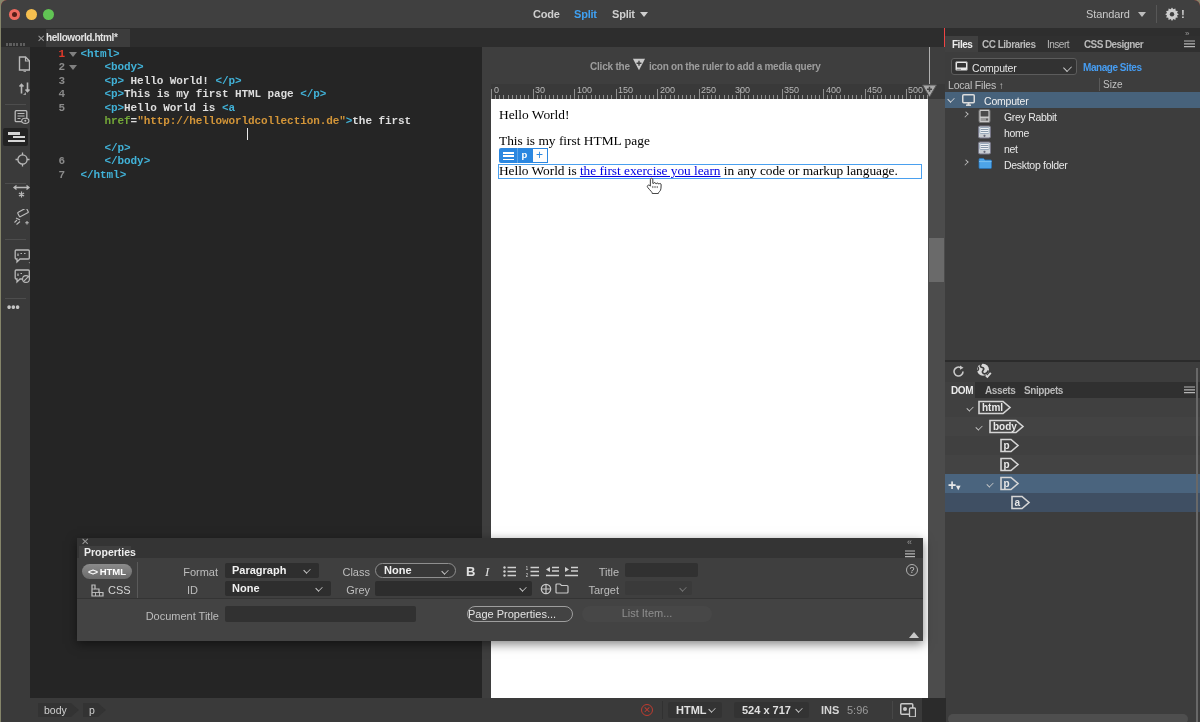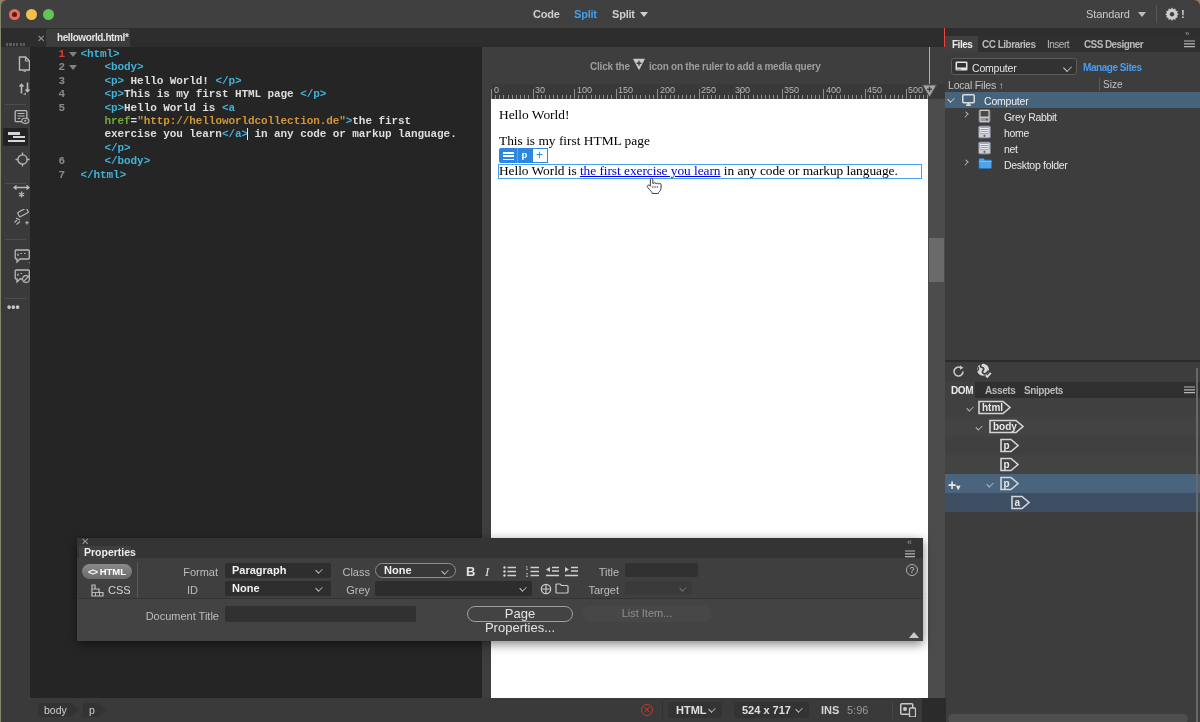--- a/index.html
+++ b/index.html
@@ -6,21 +6,21 @@
 html,body{width:1200px;height:722px;overflow:hidden}
 body{background:#85856a;font-family:"Liberation Sans",sans-serif;-webkit-font-smoothing:antialiased}
 .a{position:absolute}
 #win{position:absolute;left:1px;top:0;width:1199px;height:722px;background:#ef4444;border-radius:6px 6px 0 0;overflow:hidden}
 
 #titlebar{position:absolute;left:0;top:0;width:1199px;height:28px;background:#404040}
 .tl{position:absolute;top:9px;width:11px;height:11px;border-radius:50%}
 #menuC{color:#cfcfcf;font-size:11px;font-weight:bold;letter-spacing:-0.2px}
 
 #tabbar{position:absolute;left:0;top:28px;width:943px;height:19px;background:#2d2d2d}
-#activetab{position:absolute;left:45px;top:1px;width:84px;height:18px;background:#3c3c3c;color:#e3e3e3;font-size:10px;font-weight:bold;letter-spacing:-0.4px;line-height:18px;padding-left:11px}
+#activetab{position:absolute;left:45px;top:1px;width:84px;height:18px;background:#3c3c3c;color:#e3e3e3;font-size:10px;font-weight:bold;letter-spacing:-0.4px;line-height:18px;padding-left:0}
 
 #lefttool{position:absolute;left:0;top:47px;width:29px;height:675px;background:#3a3a3a}
 .ticon{position:absolute;left:0;width:29px;text-align:center;color:#b5b5b5}
 
 #code{position:absolute;left:29px;top:47px;width:452px;height:651px;background:#252525;font-family:"Liberation Mono",monospace;font-size:11px;font-weight:bold;letter-spacing:-0.08px}
 .cl{position:absolute;white-space:pre;line-height:13px}
 .ln{position:absolute;width:14px;text-align:right;color:#8a8a8a;font-size:11px;line-height:13px}
 .fold{position:absolute;width:0;height:0;border-left:4px solid transparent;border-right:4px solid transparent;border-top:5px solid #808080}
 .tg{color:#41b2d8}.tx{color:#dedede}.at{color:#73a738}.st{color:#d39538}
 
@@ -129,21 +129,20 @@
     <div class="ln" style="left:21px;top:108px">6</div>
     <div class="ln" style="left:21px;top:122px">7</div>
     <div class="fold" style="left:39px;top:5px"></div>
     <div class="fold" style="left:39px;top:18px"></div>
     <div class="cl" style="left:50.5px;top:1px"><span class="tg">&lt;html&gt;</span></div>
     <div class="cl" style="left:74.5px;top:14px"><span class="tg">&lt;body&gt;</span></div>
     <div class="cl" style="left:74.5px;top:28px"><span class="tg">&lt;p&gt;</span><span class="tx"> Hello World! </span><span class="tg">&lt;/p&gt;</span></div>
     <div class="cl" style="left:74.5px;top:41px"><span class="tg">&lt;p&gt;</span><span class="tx">This is my first HTML page </span><span class="tg">&lt;/p&gt;</span></div>
     <div class="cl" style="left:74.5px;top:55px"><span class="tg">&lt;p&gt;</span><span class="tx">Hello World is </span><span class="tg">&lt;a</span></div>
     <div class="cl" style="left:74.5px;top:68px"><span class="at">href</span><span class="tx">=</span><span class="st">"http://helloworldcollection.de"</span><span class="tg">&gt;</span><span class="tx">the first</span></div>
-    <div class="cl" style="left:74.5px;top:81px"><span class="tx">exercise you learn</span><span class="tg">&lt;/a&gt;</span><span class="tx"> in any code or markup language.</span></div>
     <div class="cl" style="left:74.5px;top:95px"><span class="tg">&lt;/p&gt;</span></div>
     <div class="cl" style="left:74.5px;top:108px"><span class="tg">&lt;/body&gt;</span></div>
     <div class="cl" style="left:50.5px;top:122px"><span class="tg">&lt;/html&gt;</span></div>
     <div class="a" style="left:217px;top:81px;width:1px;height:12px;background:#e8e8e8"></div>
   </div>
   <div id="divider"></div>
   <div id="mqbar">
     <div class="a" style="left:99px;top:14px;color:#9d9d9d;font-size:10px;font-weight:bold;letter-spacing:-0.2px">Click the</div>
     <div class="a" style="left:158px;top:14px;color:#9d9d9d;font-size:10px;font-weight:bold;letter-spacing:-0.25px">icon on the ruler to add a media query</div>
     <svg class="a" style="left:141px;top:11px" width="14" height="13" viewBox="0 0 16 15">
@@ -327,21 +326,21 @@
       </svg>
     <div class="a" style="left:5px;top:26px;width:50px;height:15px;background:linear-gradient(#8b8b8b,#6a6a6a);border-radius:8px;color:#fdfdfd;font-size:9.5px;font-weight:bold;text-align:center;line-height:15px"><span style="letter-spacing:-1px">&lt;&gt;</span> HTML</div>
     <svg class="a" style="left:14px;top:46px" width="13" height="13" viewBox="0 0 13 13">
         <path d="M1 12 L1 1 L4 1 L4 5 L8 5 L8 8.5 L12 8.5 L12 12 Z" fill="none" stroke="#c0c0c0" stroke-width="1.2"></path>
         <path d="M1 8.5 L8 8.5 M4.5 12 L4.5 8.5 M8.5 12 L8.5 8.5 M4 5 L1 5" stroke="#c0c0c0" stroke-width="0.9"></path>
       </svg>
     <div class="a" style="left:31px;top:46px;font-size:11px;color:#d5d5d5">CSS</div>
     <div class="a" style="left:60px;top:24px;width:1px;height:36px;background:#5a5a5a"></div>
     <div class="a" style="left:90px;top:28px;width:51px;text-align:right;font-size:11px;color:#bdbdbd">Format</div>
     <div class="a" style="left:90px;top:45.5px;width:51px;text-align:center;font-size:11px;color:#bdbdbd">ID</div>
-    <div class="sel" style="left:148px;top:25px;width:106px">Paragraph<div class="chev"></div></div>
+    <div class="sel" style="left:148px;top:25px;width:94px">Paragraph<div class="chev"></div></div>
     <div class="sel" style="left:148px;top:43px;width:106px">None<div class="chev"></div></div>
     <div class="a" style="left:252px;top:28px;width:41px;text-align:right;font-size:11px;color:#bdbdbd">Class</div>
     <div class="a" style="left:298px;top:25px;width:81px;height:15px;background:#383838;border:1px solid #8f8f8f;border-radius:8px;font-size:11px;font-weight:bold;color:#f0f0f0;line-height:13.5px;padding-left:8px">None<div class="chev" style="right:7px"></div></div>
     <div class="a" style="left:389px;top:26px;font-size:13px;font-weight:bold;color:#e0e0e0">B</div>
     <div class="a" style="left:408px;top:26px;font-size:13px;font-style:italic;font-family:'Liberation Serif',serif;color:#e0e0e0">I</div>
     <svg class="a" style="left:426px;top:28px" width="14" height="11" viewBox="0 0 14 11">
         <circle cx="1.5" cy="1.5" r="1.2" fill="#d0d0d0"></circle>
         <circle cx="1.5" cy="5.5" r="1.2" fill="#d0d0d0"></circle>
         <circle cx="1.5" cy="9.5" r="1.2" fill="#d0d0d0"></circle>
         <path d="M4.5 1.5 H13 M4.5 5.5 H13 M4.5 9.5 H13" stroke="#d0d0d0" stroke-width="1.4"></path>
@@ -374,21 +373,21 @@
     <div class="a" style="left:548px;top:25px;width:73px;height:14px;background:#313131;border-radius:2px"></div>
     <div class="a" style="left:501px;top:45.5px;width:41px;text-align:right;font-size:11px;color:#bdbdbd">Target</div>
     <div class="a" style="left:548px;top:43px;width:67px;height:14px;background:#3a3a3a;border-radius:2px">
         <div class="chev" style="right:6px;border-color:#777"></div>
       </div>
     <div class="a" style="left:829px;top:26px;width:12px;height:12px;border:1px solid #b0b0b0;border-radius:50%;color:#c9c9c9;font-size:9px;text-align:center;line-height:11px">?</div>
     <div class="a" style="left:0;top:60px;width:846px;height:1px;background:#343434"></div>
     <div class="a" style="left:0;top:61px;width:846px;height:42px;background:#434343"></div>
     <div class="a" style="left:60px;top:72px;width:82px;text-align:right;font-size:11px;color:#bdbdbd">Document Title</div>
     <div class="a" style="left:148px;top:68px;width:191px;height:16px;background:#313131;border-radius:2px"></div>
-    <div class="a" style="left:390px;top:68px;width:106px;height:16px;border:1px solid #9e9e9e;border-radius:9px;color:#e3e3e3;font-size:13px;text-align:center;line-height:14px">Page Properties...</div>
+    <div class="a" style="left:390px;top:68px;width:106px;height:16px;border:1px solid #9e9e9e;border-radius:9px;color:#e3e3e3;font-size:11px;line-height:14px">Page Properties...</div>
     <div class="a" style="left:505px;top:68px;width:130px;height:16px;background:#474747;border-radius:9px;color:#8f8f8f;font-size:11px;text-align:center;line-height:15px">List Item...</div>
     <div class="a" style="left:832px;top:94px;width:0;height:0;border-left:5px solid transparent;border-right:5px solid transparent;border-bottom:6px solid #c9c9c9"></div>
   </div>
   <div id="statusbar">
     <div class="a" style="left:8px;top:5px;width:41px;height:14px;background:#333333;clip-path:polygon(0 0,33px 0,41px 7px,33px 14px,0 14px);color:#cfcfcf;font-size:10.5px;line-height:14px;padding-left:6px">body</div>
     <div class="a" style="left:53px;top:5px;width:23px;height:14px;background:#333333;clip-path:polygon(0 0,15px 0,23px 7px,15px 14px,0 14px);color:#cfcfcf;font-size:10.5px;line-height:14px;padding-left:6px">p</div>
     <div class="a" style="left:611px;top:6px;width:12px;height:12px;border:1.2px solid #bf3b30;border-radius:50%;color:#bf3b30;font-size:9px;text-align:center;line-height:11px">✕</div>
     <div class="a" style="left:632px;top:3px;width:1px;height:18px;background:#313131"></div>
     <div class="a" style="left:638px;top:4px;width:54px;height:16px;background:#333333;border-radius:2px;color:#e0e0e0;font-size:11px;font-weight:bold;line-height:16px;padding-left:8px">HTML<div class="chev" style="right:7px"></div></div>
     <div class="a" style="left:704px;top:4px;width:75px;height:16px;background:#333333;border-radius:2px;color:#e0e0e0;font-size:11px;font-weight:bold;line-height:16px;padding-left:8px">524 x 717<div class="chev" style="right:7px"></div></div>

